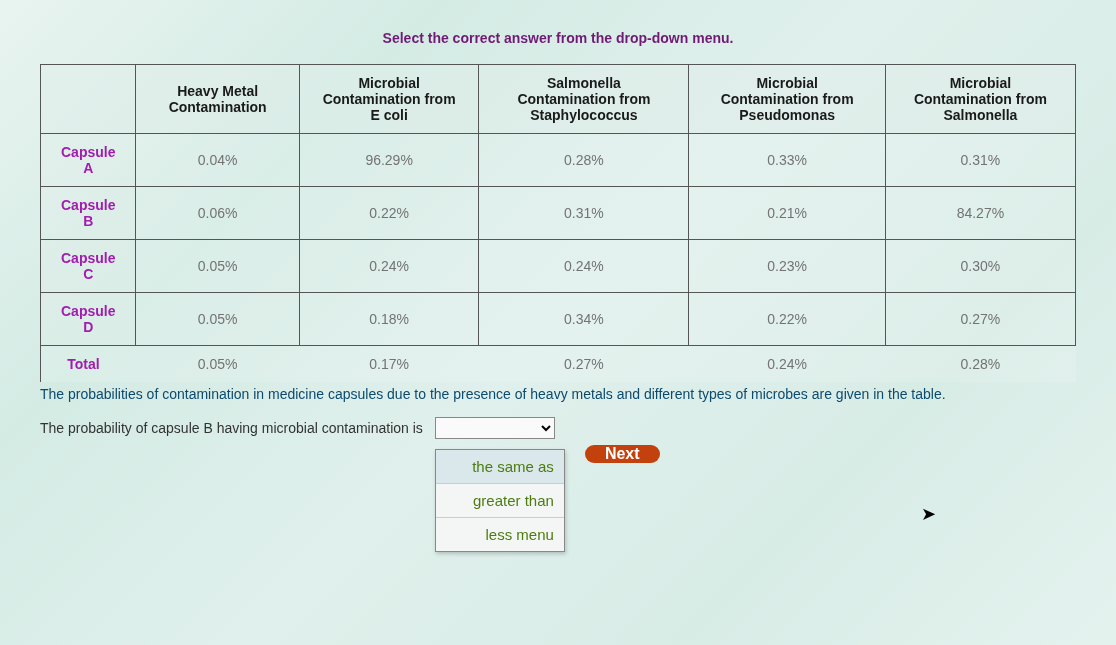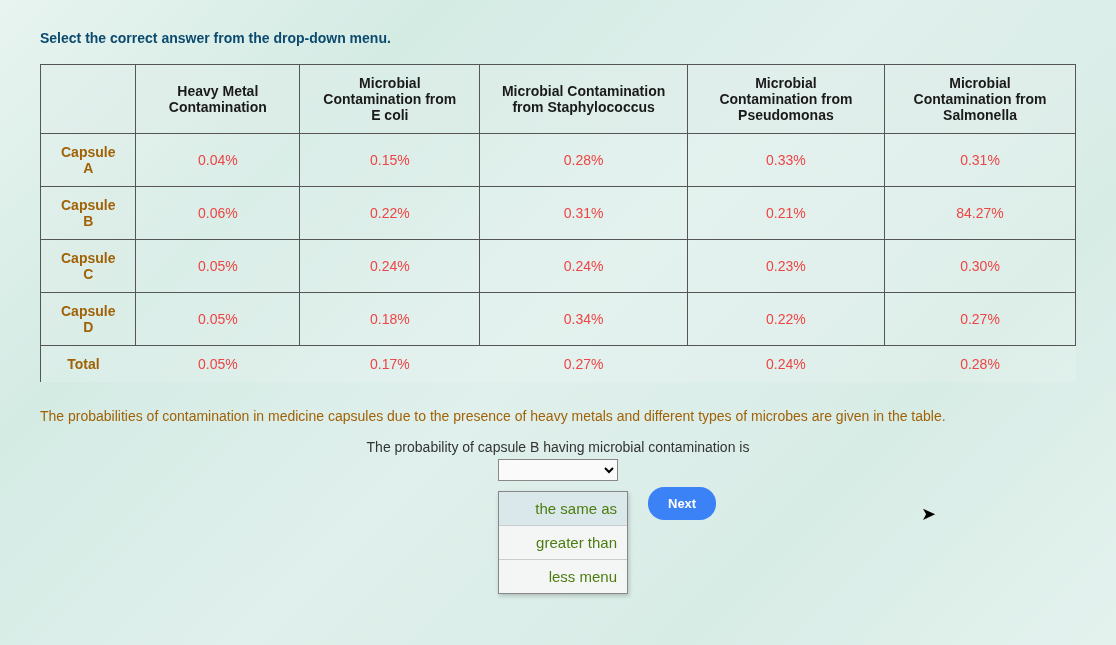--- a/index.html
+++ b/index.html
@@ -10,68 +10,67 @@
     font-size: 14px;
     color: #333;
     background: linear-gradient(135deg, #e8f4f0 0%, #d4ebe4 25%, #e0f0ec 50%, #d8ece6 75%, #e4f2ee 100%);
     min-height: 645px;
     width: 1116px;
     position: relative;
   }
   .instruction {
     font-weight: bold;
     margin-bottom: 18px;
-    color: #0c4a6e;
+    color: #701a75;
+    text-align: center;
   }
   table {
     border-collapse: collapse;
     width: 100%;
     background: rgba(255,255,255,0.15);
   }
   th, td {
     border: 1px solid #555;
     padding: 10px 20px;
     text-align: center;
     vertical-align: middle;
   }
   th {
     font-weight: bold;
     color: #1a1a1a;
     background: rgba(220,235,230,0.4);
   }
   td.rowhead {
     font-weight: bold;
-    color: #a16207;
+    color: #a21caf;
     background: rgba(220,235,230,0.3);
     width: 80px;
   }
   td {
-    color: #ef4444;
+    color: #737373;
   }
   tr.total td {
     border-bottom: none;
     border-left: none;
     border-right: none;
     background: transparent;
   }
   tr.total td.rowhead {
     border-left: 1px solid #555;
   }
   .desc {
-    margin-top: 22px;
     line-height: 1.8;
-    color: #a16207;
+    color: #0c4a6e;
   }
   .sentence-row {
     margin-top: 10px;
     display: flex;
     align-items: center;
     flex-wrap: wrap;
-    gap: 4px;
-    flex-direction: column;
+    gap: 12px;
   }
   .dropdown-wrap {
     position: relative;
     display: inline-block;
   }
   select.dd {
     width: 120px;
     height: 22px;
     border: 1px solid #888;
     background: #fafafa;
@@ -93,26 +92,26 @@
     border-bottom: 1px solid #ccc;
     cursor: pointer;
     text-align: right;
   }
   .dd-opt:last-child { border-bottom: none; }
   .dd-opt:first-child { background: rgba(180,210,220,0.4); }
   .next-btn {
     position: absolute;
     top: 28px;
     left: 150px;
-    background: #3b82f6;
+    background: #c2410c;
     color: #fff;
     border: none;
     border-radius: 16px;
-    padding: 9px 20px;
-    font-size: 13px;
+    padding: 0 20px;
+    font-size: 16px;
     font-weight: bold;
     cursor: pointer;
   }
   .cursor {
     position: absolute;
     right: 180px;
     bottom: 120px;
     font-size: 18px;
     color: #000;
     pointer-events: none;
@@ -122,30 +121,30 @@
 <body>
 
 <div class="instruction">Select the correct answer from the drop-down menu.</div>
 
 <table>
   <thead>
     <tr>
       <th></th>
       <th>Heavy Metal Contamination</th>
       <th>Microbial Contamination from E coli</th>
-      <th>Microbial Contamination from Staphylococcus</th>
+      <th>Salmonella Contamination from Staphylococcus</th>
       <th>Microbial Contamination from Pseudomonas</th>
       <th>Microbial Contamination from Salmonella</th>
     </tr>
   </thead>
   <tbody>
     <tr>
       <td class="rowhead">Capsule A</td>
       <td>0.04%</td>
-      <td>0.15%</td>
+      <td>96.29%</td>
       <td>0.28%</td>
       <td>0.33%</td>
       <td>0.31%</td>
     </tr>
     <tr>
       <td class="rowhead">Capsule B</td>
       <td>0.06%</td>
       <td>0.22%</td>
       <td>0.31%</td>
       <td>0.21%</td>

